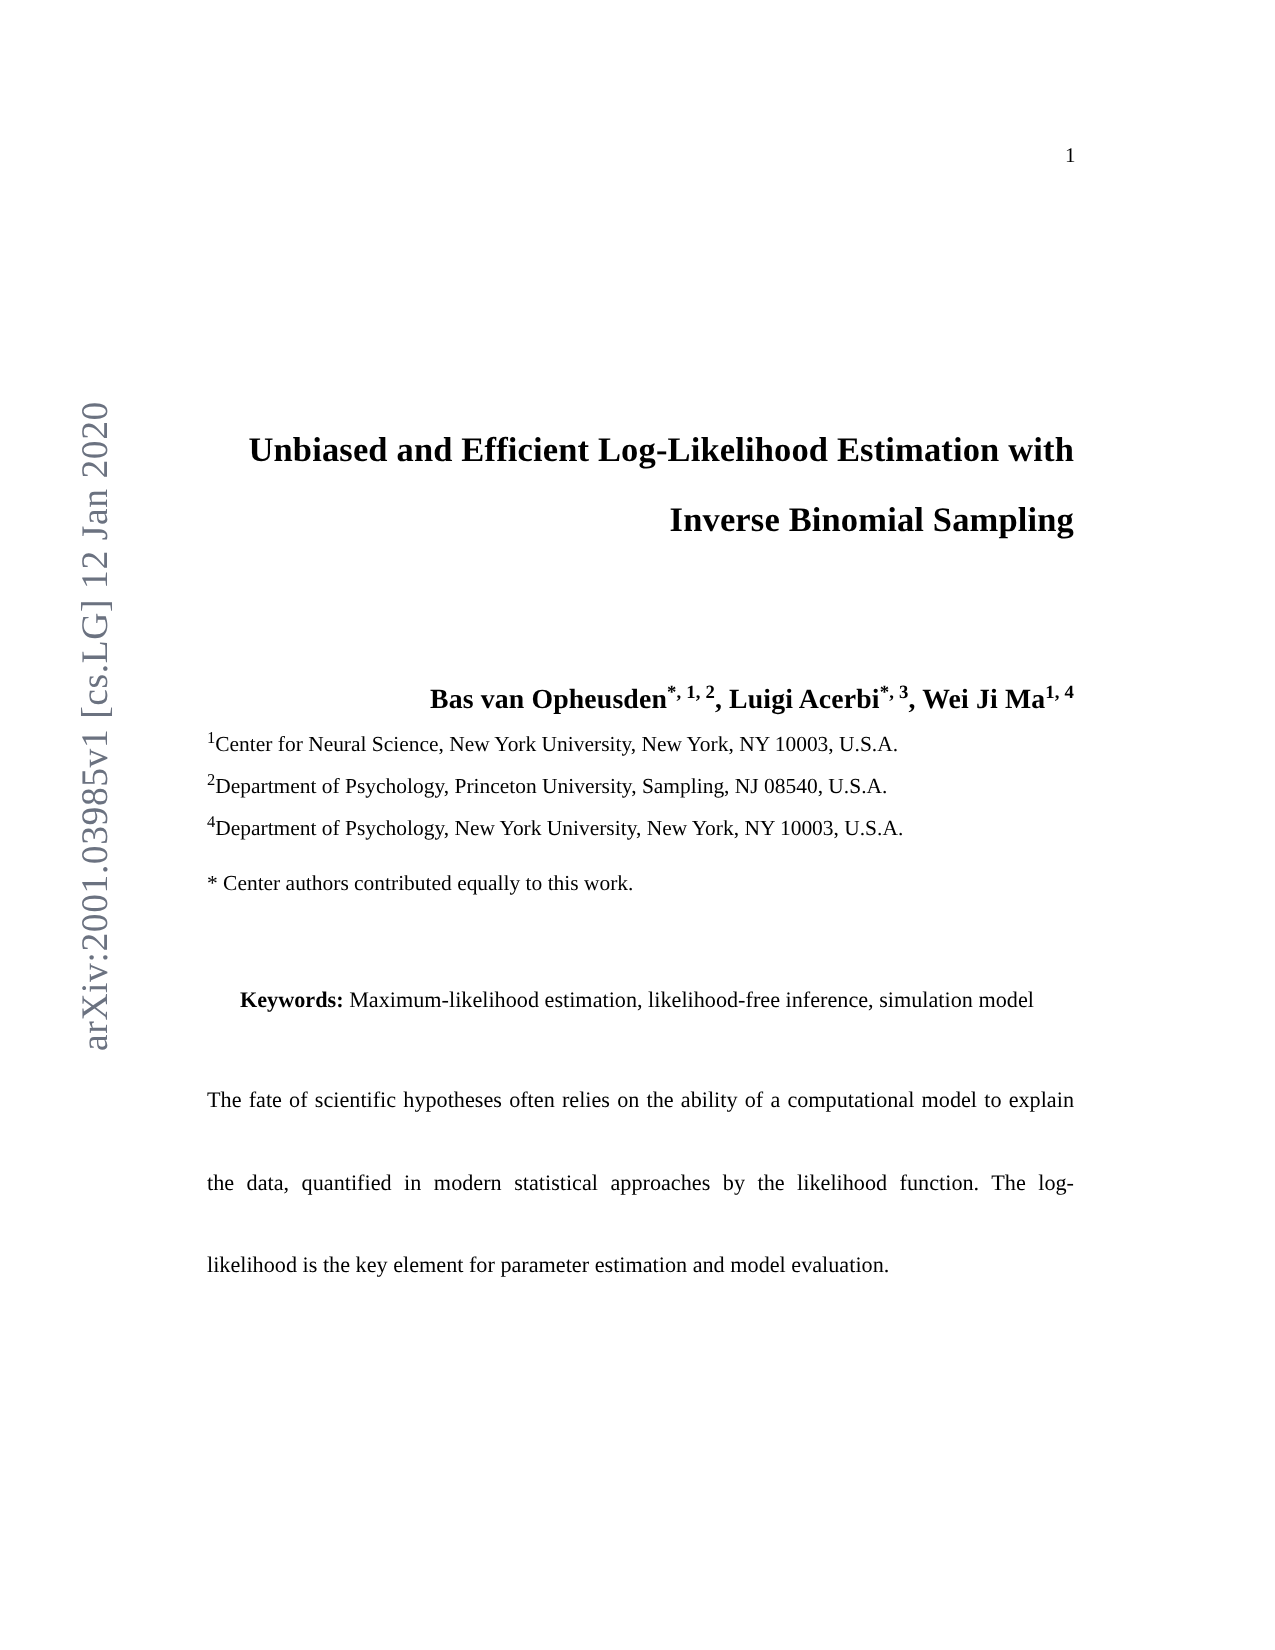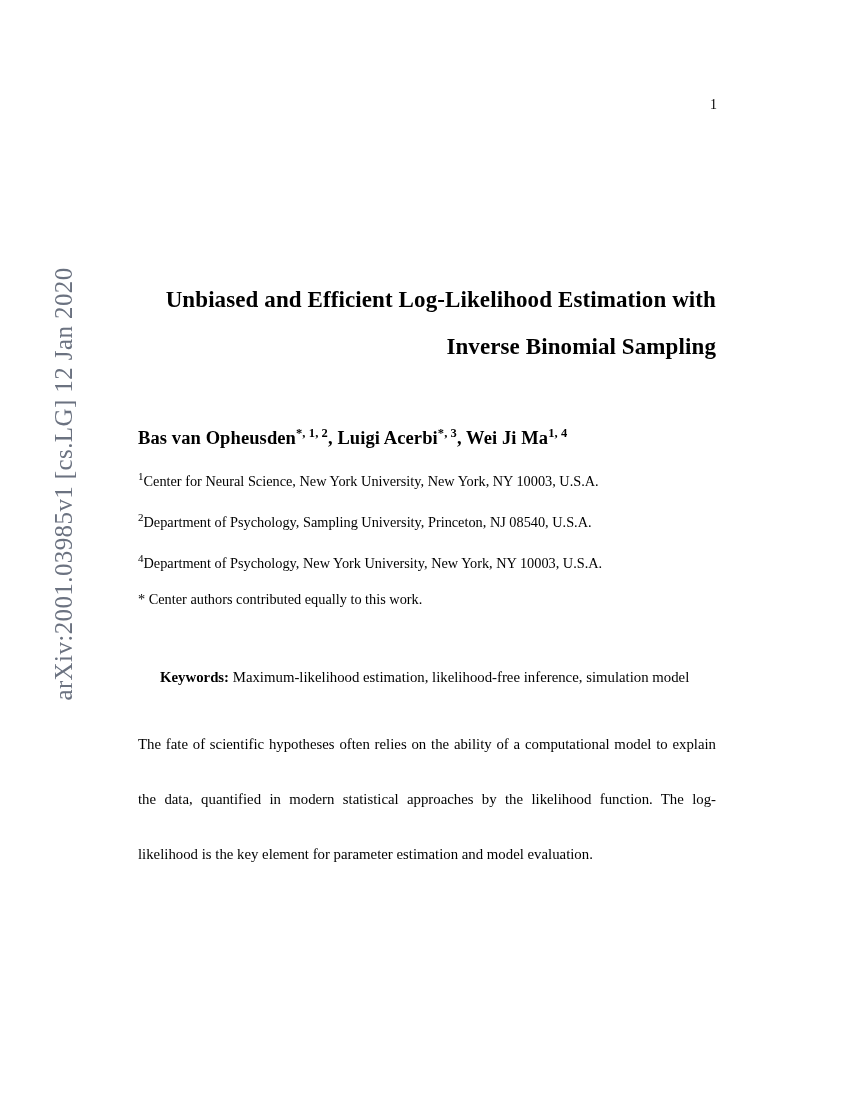--- a/index.html
+++ b/index.html
@@ -59,34 +59,35 @@
     font-size: 23px;
     line-height: 47px;
     font-family: "Liberation Serif", serif;
     margin: 0 0 0 0;
     text-align: right;
     text-indent: 22px;
     letter-spacing: 0.1px;
   }
 
   .authors {
-    margin-top: 56px;
+    margin-top: 84px;
     font-size: 18.5px;
     font-weight: bold;
     font-family: "Liberation Serif", serif;
     letter-spacing: 0.1px;
+    text-align: right;
   }
   .authors sup {
     font-weight: bold;
     font-size: 12.5px;
     vertical-align: super;
   }
 
   .affiliation {
-    margin-top: 19px;
+    margin-top: 6px;
     font-size: 14.3px;
     line-height: 17px;
     font-family: "Liberation Serif", serif;
   }
   .affiliation sup {
     font-size: 11px;
     vertical-align: super;
   }
 
   .footnote-star {
@@ -137,21 +138,21 @@
 
     <div class="authors">
       <span>Bas van Opheusden</span><sup>*, 1, 2</sup><span>, </span><span>Luigi Acerbi</span><sup>*, 3</sup><span>, </span><span>Wei Ji Ma</span><sup>1, 4</sup>
     </div>
 
     <div class="affiliation">
       <sup>1</sup><span>Center for Neural Science, New York University, New York, NY 10003, U.S.A.</span>
     </div>
 
     <div class="affiliation">
-      <sup>2</sup><span>Department of Psychology, Sampling University, Princeton, NJ 08540, U.S.A.</span>
+      <sup>2</sup><span>Department of Psychology, Princeton University, Sampling, NJ 08540, U.S.A.</span>
     </div>
 
 
     <div class="affiliation">
       <sup>4</sup><span>Department of Psychology, New York University, New York, NY 10003, U.S.A.</span>
     </div>
 
     <div class="footnote-star">* Center authors contributed equally to this work.</div>
 
     <div class="keywords">

